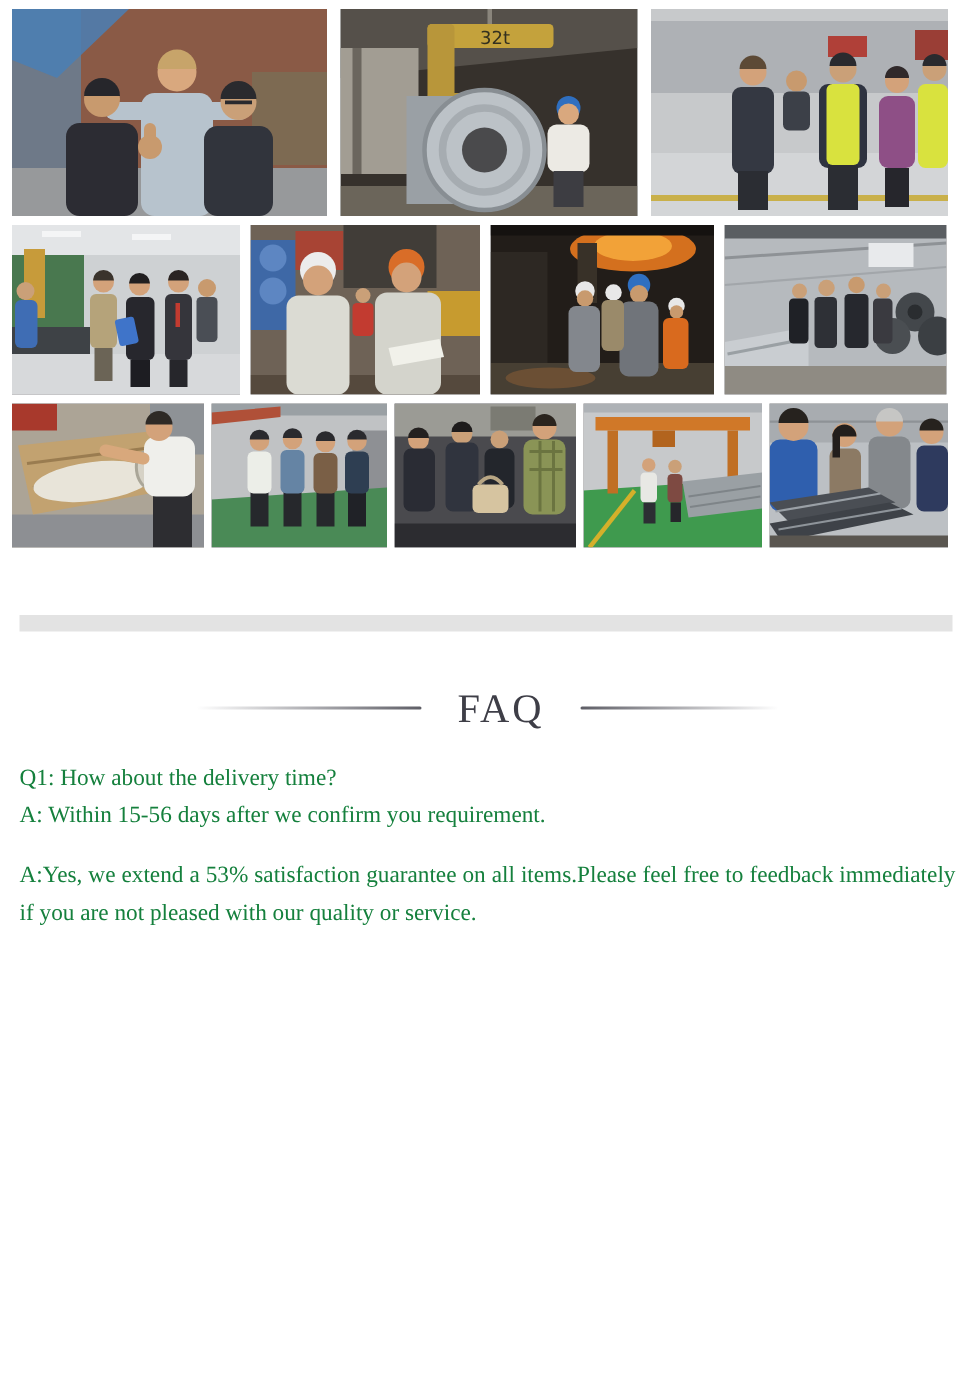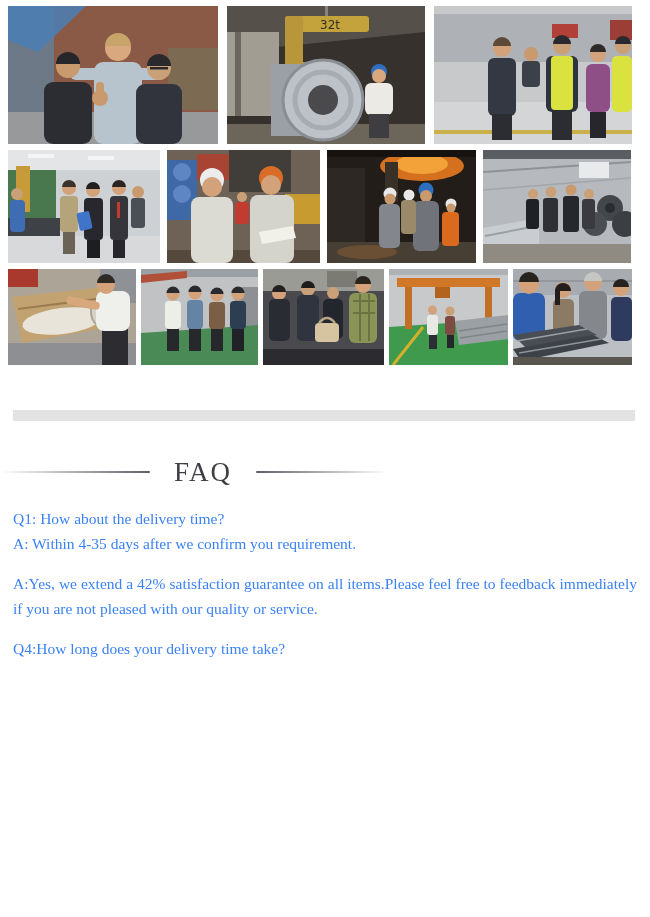--- a/index.html
+++ b/index.html
@@ -13,29 +13,29 @@
   .crow2{gap:7px;height:113px;margin-bottom:6px;}
   .crow3{gap:5px;height:96px;}
   .photo{margin:0;padding:0;overflow:hidden;background:#888;}
   .photo svg{display:block;width:100%;height:100%;}
 
   
   .section-bar{position:absolute;top:410px;left:13px;width:622px;height:11px;background:#e3e3e3;}
 
   
   .faq-header{position:absolute;top:452px;left:0;width:650px;height:40px;
-              display:flex;align-items:center;gap:24px;}
+              display:flex;align-items:center;justify-content:center;gap:24px;}
   .hline{height:2px;border-radius:1px;}
   .hline-left{width:150px;background:linear-gradient(to right, rgba(110,110,118,0), #5e5e66);}
   .hline-right{width:132px;background:linear-gradient(to right, #5e5e66, rgba(110,110,118,0));}
   .faq-title{margin:0;font-size:27px;font-weight:400;letter-spacing:2px;color:#3e3e47;
              font-family:"Liberation Serif", serif;}
 
   
-  .faq-body{position:absolute;top:506px;left:13px;width:624px;color:#3b82f6;
+  .faq-body{position:absolute;top:506px;left:13px;width:624px;color:#15803d;
             font-size:15.5px;line-height:25px;}
   .faq-item{margin:0 0 15px 0;}
   .faq-item .a{text-align:justify;}
 </style>
 </head>
 <body>
 
 <div class="page">
 
   <div class="collage">
@@ -357,23 +357,22 @@
 
   <div class="faq-header">
     <span class="hline hline-left"></span>
     <h2 class="faq-title">FAQ</h2>
     <span class="hline hline-right"></span>
   </div>
 
   <div class="faq-body">
     <div class="faq-item">
       <div class="q">Q1: How about the delivery time?</div>
-      <div class="a">A: Within 4-35 days after we confirm you requirement.</div>
+      <div class="a">A: Within 15-56 days after we confirm you requirement.</div>
     </div>
     <div class="faq-item">
-      <div class="a">A:Yes, we extend a 42% satisfaction guarantee on all items.Please feel free to feedback immediately if you are not pleased with our quality or service.</div>
+      <div class="a">A:Yes, we extend a 53% satisfaction guarantee on all items.Please feel free to feedback immediately if you are not pleased with our quality or service.</div>
     </div>
     <div class="faq-item">
-      <div class="q">Q4:How long does your delivery time take?</div>
     </div>
   </div>
 
 </div>
 
 </body></html>

